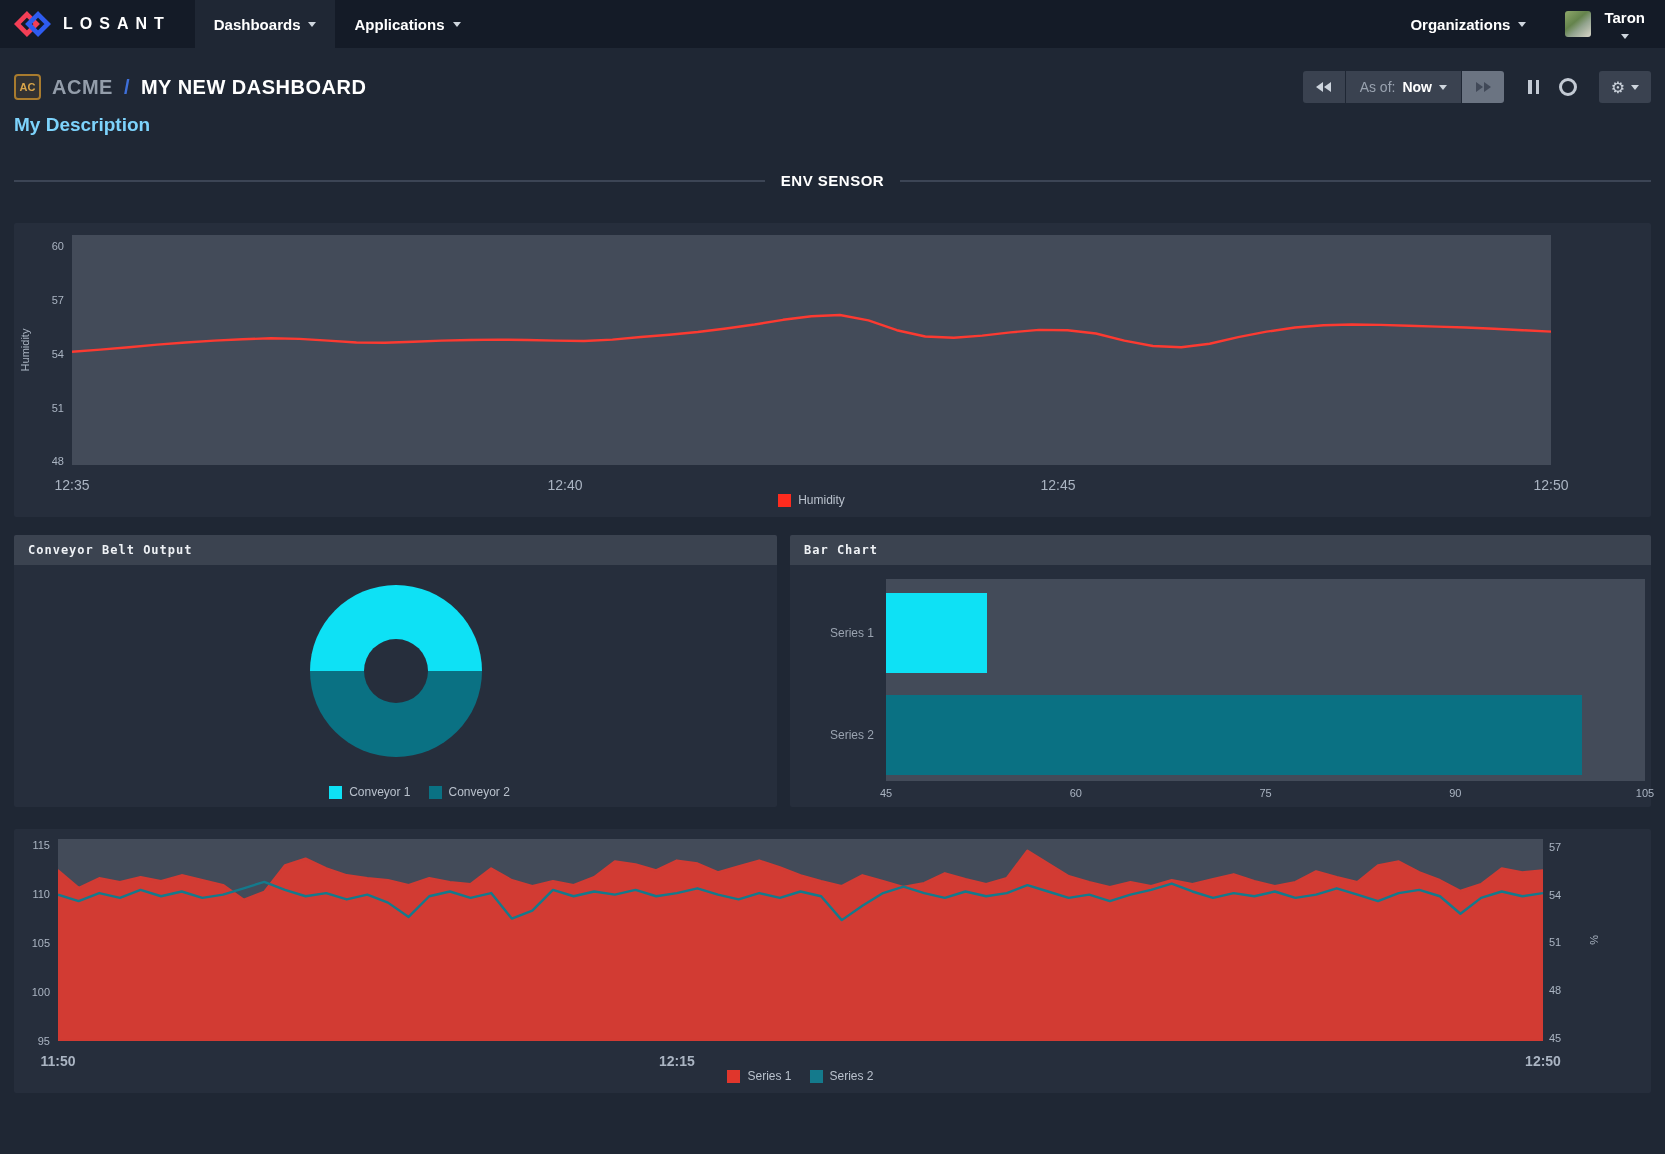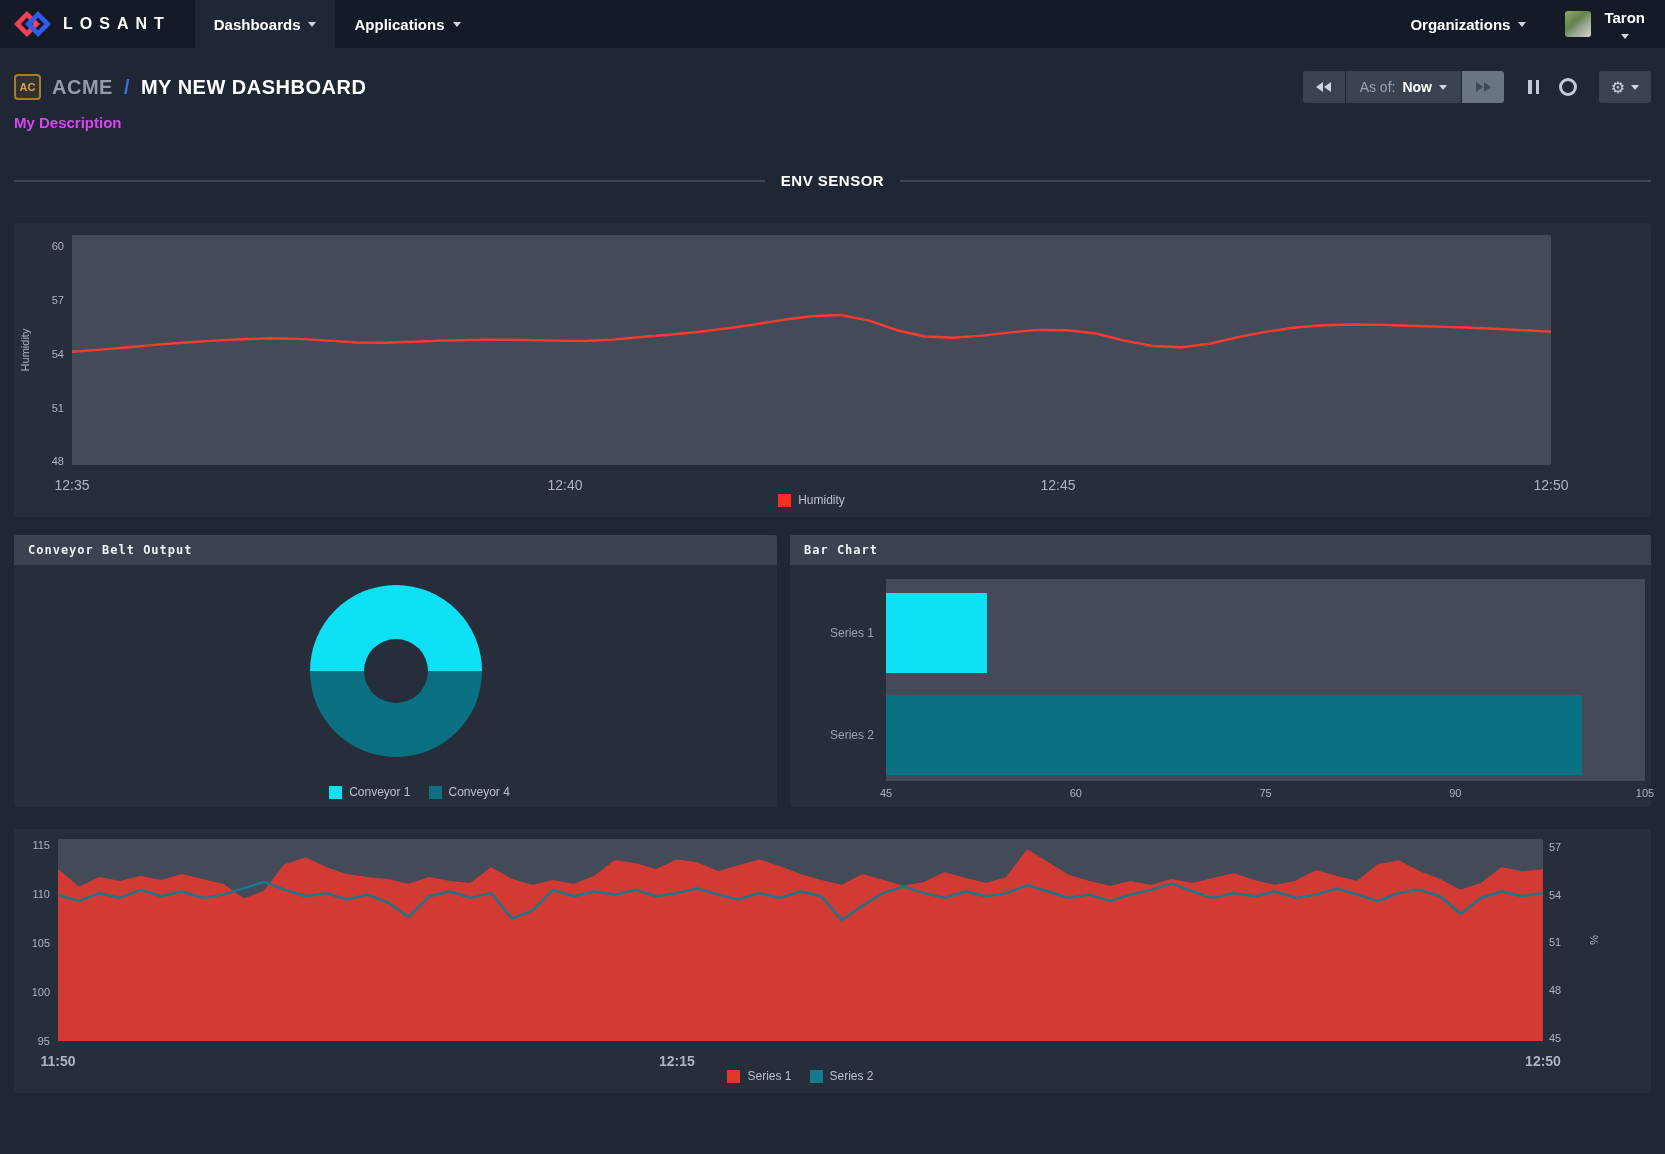--- a/index.html
+++ b/index.html
@@ -23,21 +23,21 @@
   
   main { padding:0 14px; }
   .header-row { display:flex; justify-content:space-between; align-items:center; margin-top:22px; height:34px; }
   .breadcrumb { display:flex; align-items:center; gap:11px; }
   .org-badge { width:27px; height:26px; border:2px solid #a87b2e; background:rgba(168,123,46,.14); border-radius:4px;
     color:#d9a54a; font-size:11px; font-weight:bold; display:flex; align-items:center; justify-content:center; cursor:pointer; }
   .crumb { font-stretch:condensed; font-weight:bold; font-size:20px; letter-spacing:.5px; }
   .crumb-org { color:#939daa; cursor:pointer; }
   .crumb-sep { color:#3e6fd9; }
   .crumb-title { color:#fff; }
-  .description { margin-top:10px; font-size:15px; font-weight:bold; color:#d946ef; height:16px; }
+  .description { margin-top:10px; font-size:19px; font-weight:bold; color:#7dd3fc; height:16px; }
   
   .controls { display:flex; align-items:center; }
   .btn { height:32px; background:#3a4250; display:flex; align-items:center; justify-content:center; cursor:pointer; color:#cdd4dd; }
   .btn-rewind { width:42px; border-radius:3px 0 0 3px; gap:1px; }
   .btn-asof { padding:0 14px; gap:7px; margin:0 1px; font-size:14px; }
   .asof-label { color:#99a2af; }
   .asof-value { color:#fff; font-weight:bold; }
   .btn-ffwd { width:42px; border-radius:0 3px 3px 0; background:#6b7482; gap:1px; }
   .tri-l { width:0; height:0; border-top:5px solid transparent; border-bottom:5px solid transparent; border-right:7px solid #cdd4dd; }
   .tri-r { width:0; height:0; border-top:5px solid transparent; border-bottom:5px solid transparent; border-left:7px solid #414958; }
@@ -211,21 +211,21 @@
       <div class="panel-header">Conveyor Belt Output</div>
       <div class="donut-body">
         <div class="donut" id="donut" style="background: conic-gradient(from 270deg, rgb(14, 225, 245) 0deg, rgb(14, 225, 245) 50%, rgb(10, 113, 131) 50%, rgb(10, 113, 131) 100%);"></div>
         <div class="legend donut-legend" id="donut-legend">
             <span class="legend-item">
               <span class="legend-swatch" style="background: rgb(14, 225, 245);"></span>
               <span class="legend-label">Conveyor 1</span>
             </span>
             <span class="legend-item">
               <span class="legend-swatch" style="background: rgb(10, 113, 131);"></span>
-              <span class="legend-label">Conveyor 4</span>
+              <span class="legend-label">Conveyor 2</span>
             </span>
           </div>
       </div>
     </section>
 
     <section class="panel panel-bar">
       <div class="panel-header">Bar Chart</div>
       <div class="bar-body">
         <div class="bar-cats" id="bar-cats">
             <div class="bar-cat">Series 1</div>

